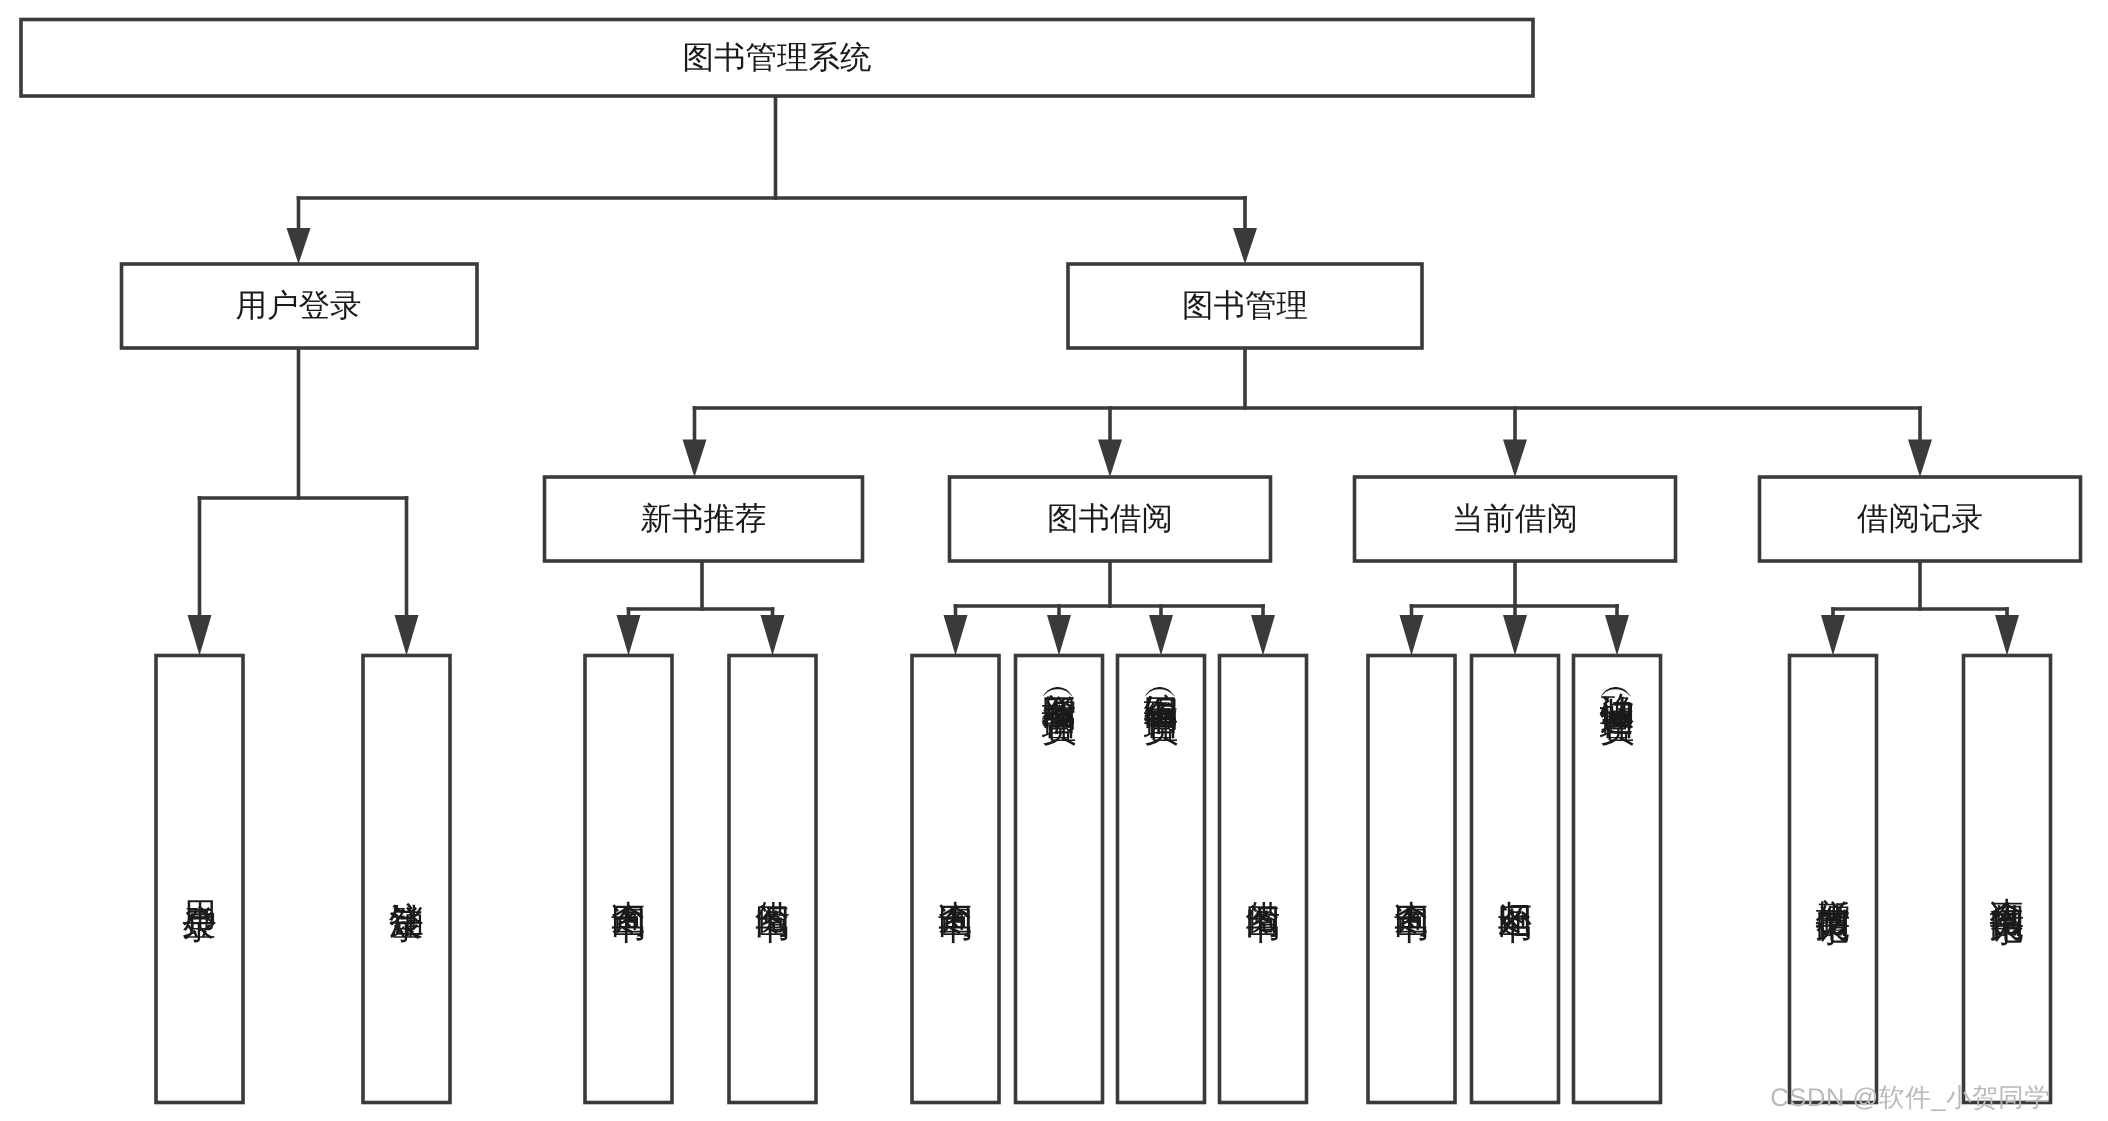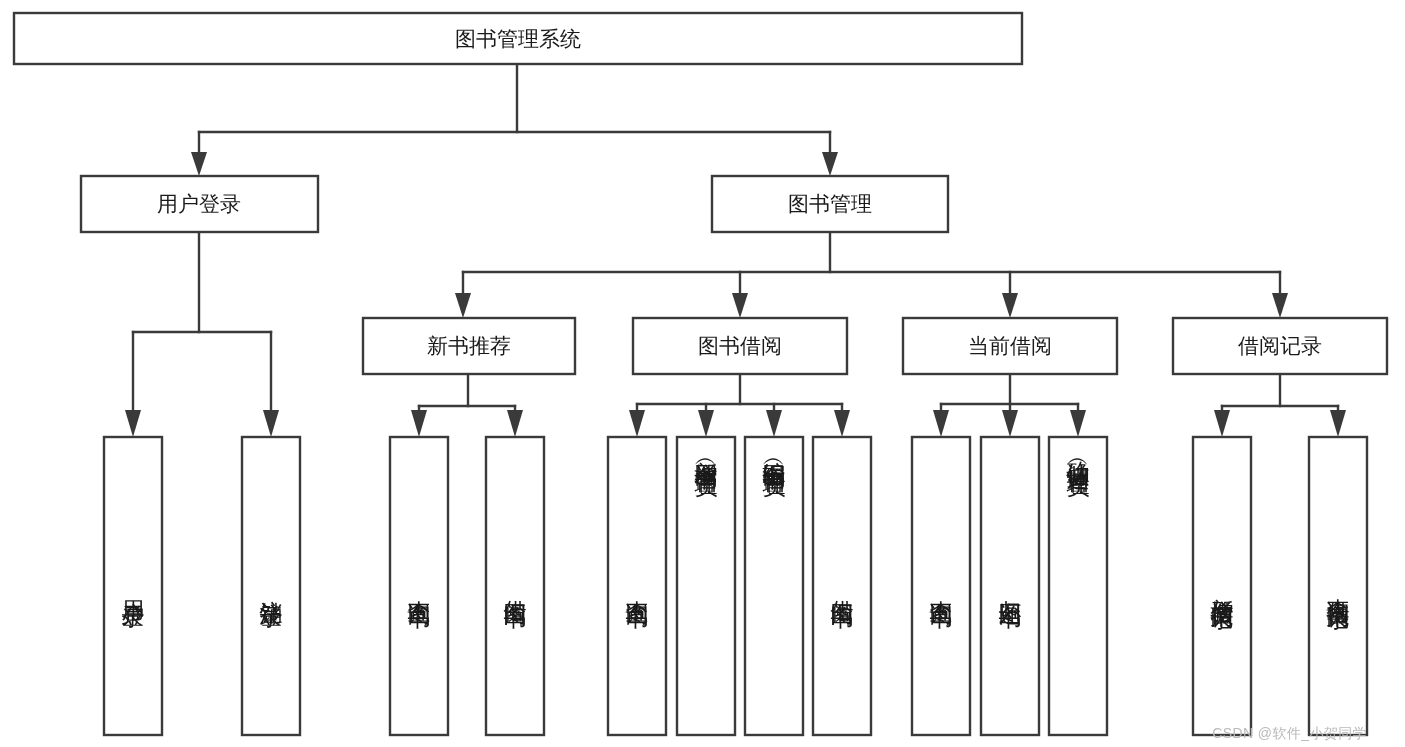--- a/index.html
+++ b/index.html
@@ -48,21 +48,21 @@
     dominant-baseline: middle;
   }
   .label-h {
     font-size: 21px;
   }
   .watermark {
     position: absolute;
     right: 8px;
     bottom: 4px;
     font-family: "Liberation Sans", sans-serif;
-    font-size: 14px;
+    font-size: 17px;
     color: #b9b9b9;
     letter-spacing: 0.4px;
     white-space: nowrap;
     user-select: none;
     text-align: center;
   }
 </style>
 </head>
 <body>
 

